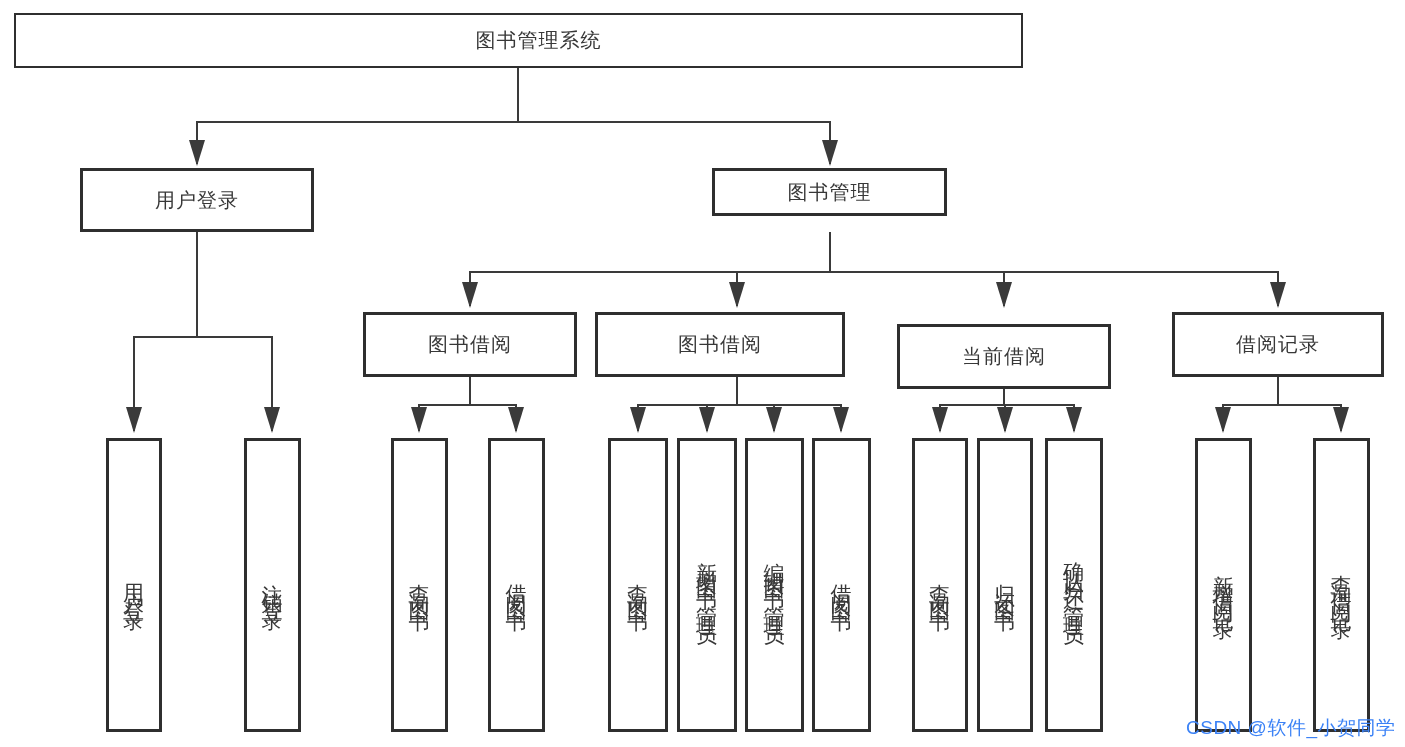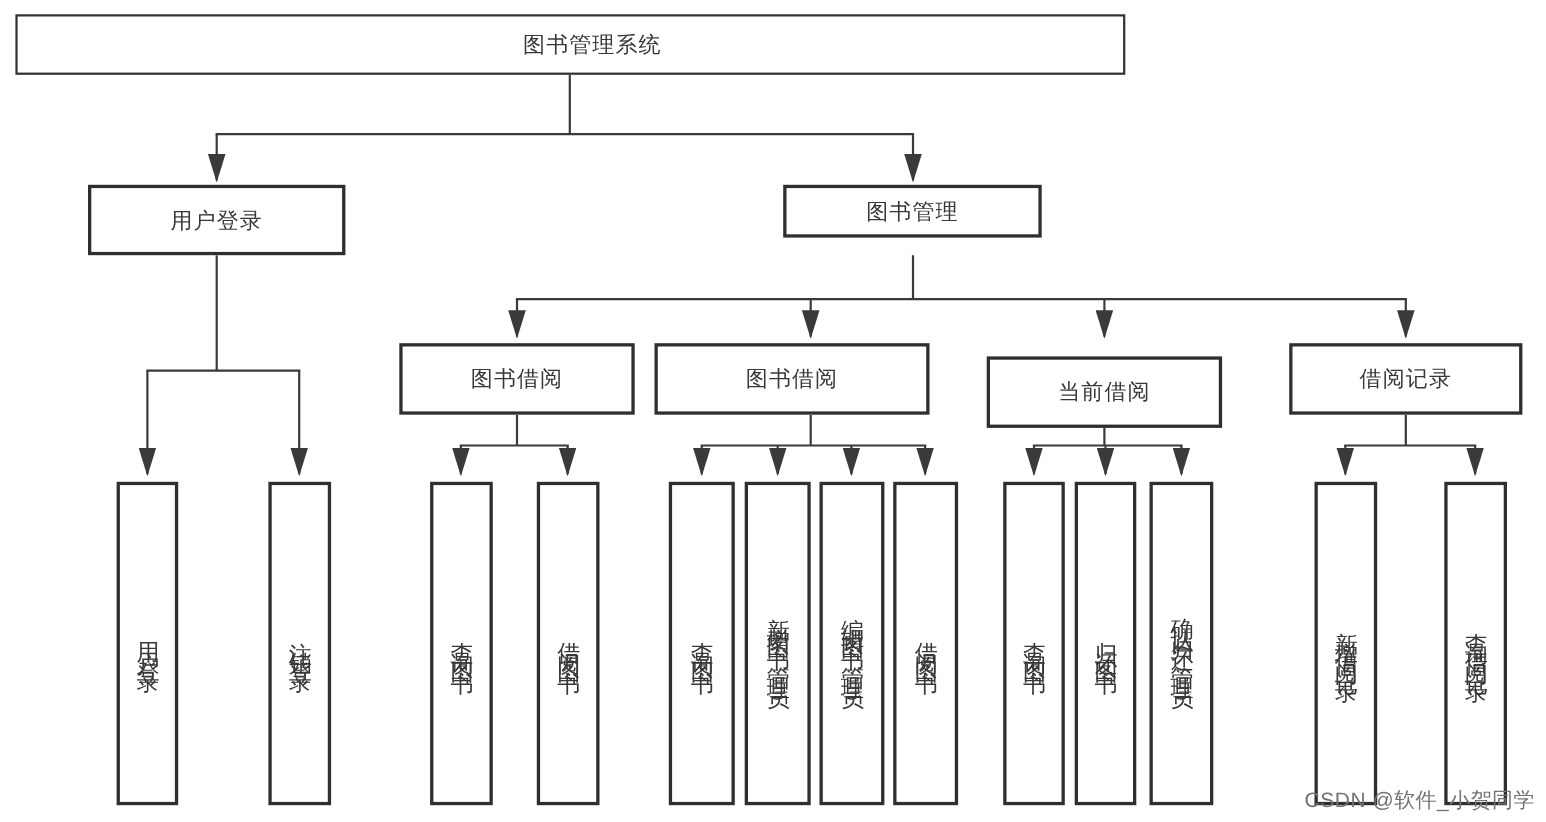--- a/index.html
+++ b/index.html
@@ -49,21 +49,21 @@
     text-orientation: mixed;
     font-size: 21px;
     letter-spacing: 9px;
     line-height: 1;
   }
   .watermark {
     position: absolute;
     left: 1186px;
     top: 715px;
     font-size: 19px;
-    color: #737373;
+    color: #3b82f6;
     white-space: nowrap;
     z-index: 5;
     letter-spacing: 0.5px;
   }
 </style>
 </head>
 <body>
 
 <div class="canvas">
 

